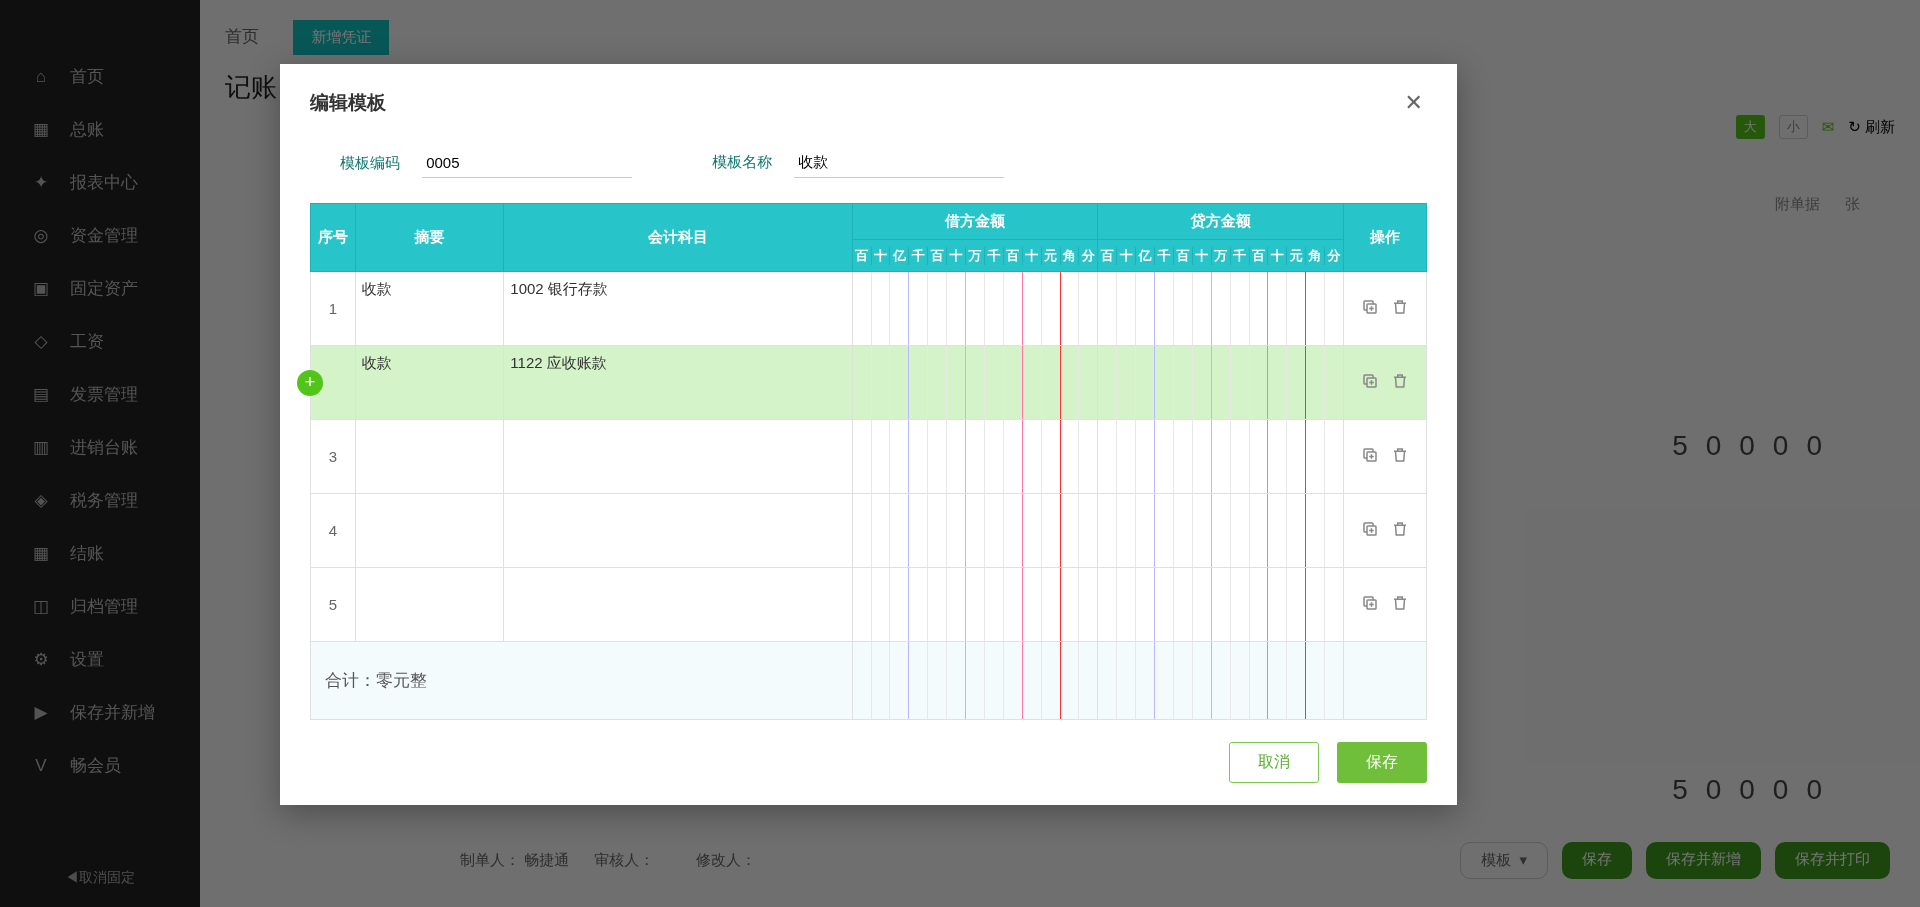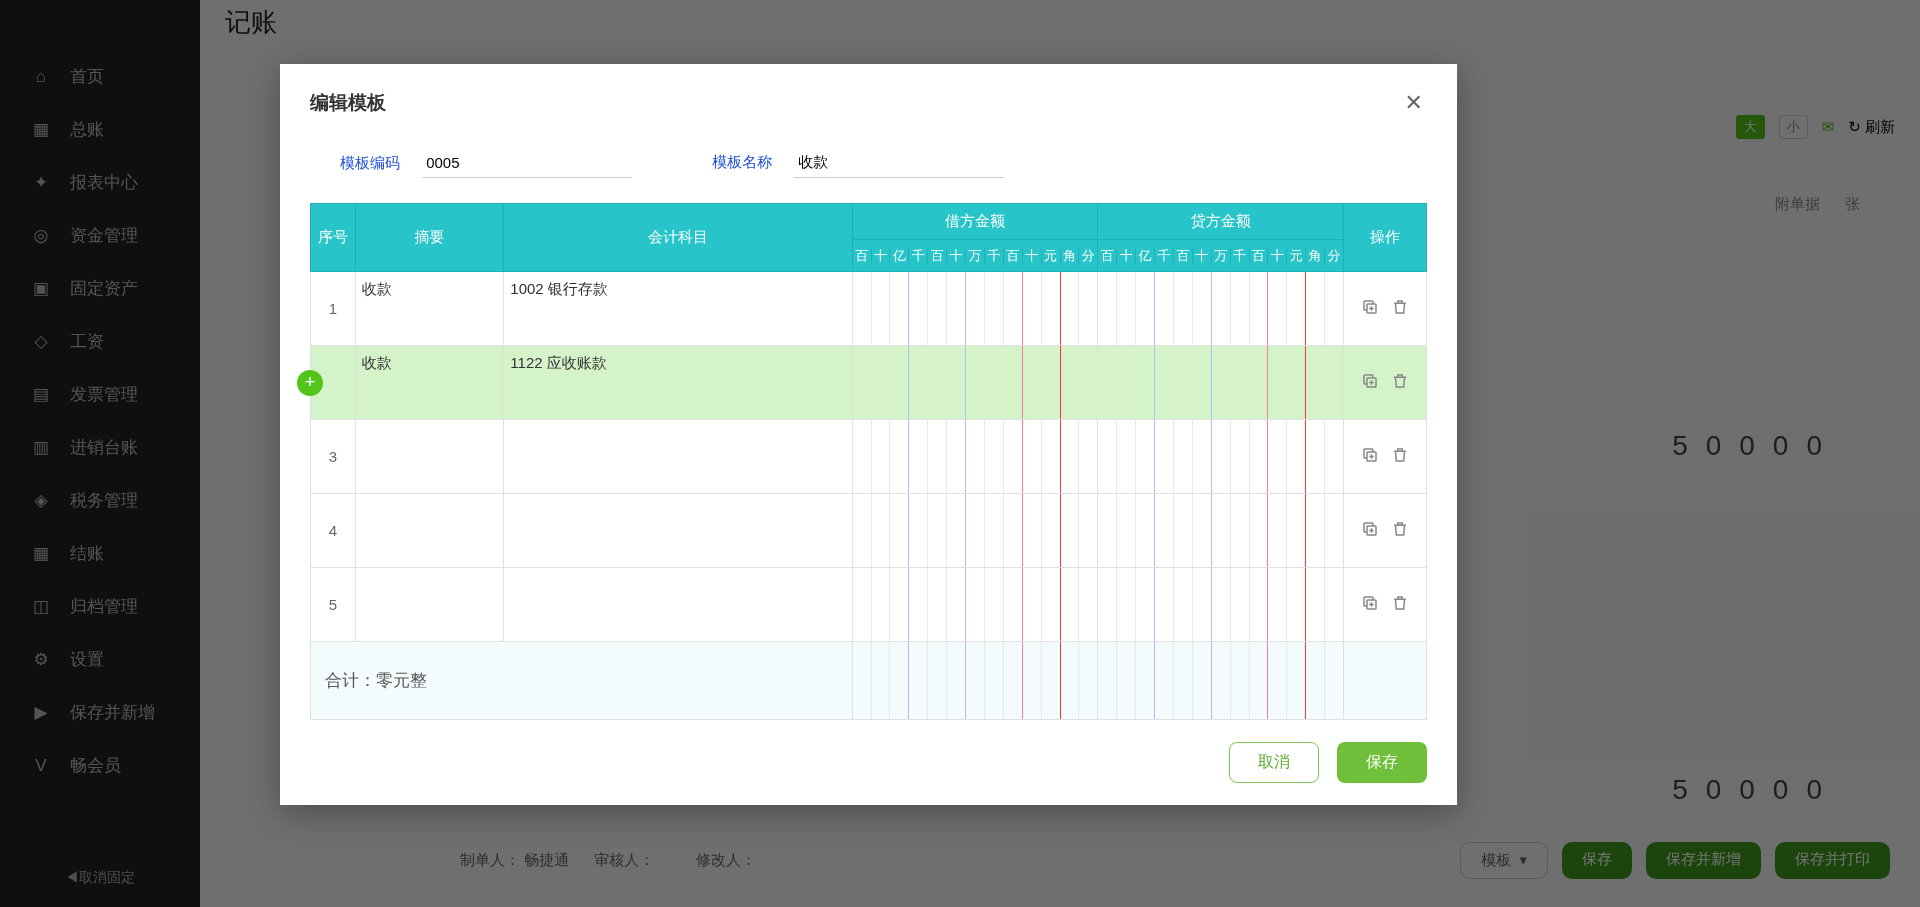--- a/index.html
+++ b/index.html
@@ -14,24 +14,24 @@
 .breadcrumbs{padding:20px 25px 10px;}
 .bc-home{font-size:17px;color:#666;margin-right:30px;}
 .bc-new{display:inline-block;background:#13c2c2;color:#fff;padding:8px 18px;font-size:15px;}
 .page-title{font-size:26px;font-weight:500;padding:5px 25px 15px;color:#222;}
 .overlay{position:absolute;inset:0;background:rgba(0,0,0,.55);z-index:50;}
 .dialog{position:absolute;z-index:60;left:280px;top:64px;width:1177px;background:#fff;box-shadow:0 8px 30px rgba(0,0,0,.3);}
 .dlg-head{display:flex;align-items:center;justify-content:space-between;padding:22px 30px 18px;}
 .dlg-title{font-size:19px;font-weight:600;}
 .dlg-close{font-size:22px;color:#666;cursor:pointer;padding:4px;}
 .dlg-form{display:flex;gap:80px;padding:10px 60px 25px;font-size:15px;align-items:center;}
-.dlg-form label{color:#1d4ed8;margin-right:18px;}
+.dlg-form label{color:#0f766e;margin-right:18px;}
 .dlg-form input{border:none;border-bottom:1px solid #ccc;padding:6px 4px;width:210px;font-size:15px;outline:none;}
 .tbl{width:calc(100% - 60px);margin:0 30px;border-collapse:collapse;font-size:15px;}
-.tbl th{background:#27c4c9;color:#fff;font-weight:400;border:1px solid #1fb1b6;padding:0;}
+.tbl th{background:#27c4c9;color:#fff;font-weight:700;border:1px solid #1fb1b6;padding:0;}
 .tbl .th-top{height:36px;}
 .tbl .th-sub{height:32px;font-size:13px;}
 .tbl td{border:1px solid #e0e0e0;height:74px;vertical-align:top;padding:8px 6px;position:relative;}
 .tbl td.idx{text-align:center;vertical-align:middle;color:#666;width:52px;}
 .tbl td.summ{width:185px;}
 .tbl td.acct{width:440px;}
 .tbl td.amt{width:265px;padding:0;}
 .tbl td.ops{width:95px;text-align:center;vertical-align:middle;}
 .tbl tr.active td{background:#d4f3c9;}
 .amt-grid{position:absolute;inset:0;display:flex;}
@@ -42,21 +42,21 @@
 .amt-grid span:nth-child(11){border-right-color:#f33;}
 .amt-grid span:last-child{border-right:none;}
 .th-digits{display:flex;height:100%;}
 .th-digits span{flex:1;display:flex;align-items:center;justify-content:center;border-right:1px solid #1fb1b6;font-size:13px;}
 .th-digits span:last-child{border-right:none;}
 .add-btn{position:absolute;left:-1px;top:50%;transform:translate(-50%,-50%);width:26px;height:26px;border-radius:50%;background:#52c41a;color:#fff;display:flex;align-items:center;justify-content:center;font-size:18px;cursor:pointer;}
 .op-icn{display:inline-block;width:18px;height:18px;margin:0 6px;cursor:pointer;color:#888;}
 .total-row td{background:#f3fbfc;height:78px;vertical-align:middle;font-size:17px;color:#555;}
 .total-row td:first-child{padding-left:14px;}
 .dlg-foot{display:flex;justify-content:flex-end;gap:18px;padding:22px 30px;}
-.btn{padding:9px 28px;font-size:16px;border-radius:8px;cursor:pointer;border:1px solid transparent;}
+.btn{padding:9px 28px;font-size:16px;border-radius:3px;cursor:pointer;border:1px solid transparent;}
 .btn-cancel{border-color:#7bc950;color:#5aad2f;background:#fff;}
 .btn-save{background:#6fbf3a;color:#fff;}
 
 .bg-right{position:absolute;right:25px;top:115px;display:flex;align-items:center;gap:14px;color:#888;font-size:15px;}
 .bg-right .sz{background:#52c41a;color:#fff;padding:3px 8px;border-radius:3px;font-size:13px;}
 .bg-right .sz2{border:1px solid #ccc;padding:2px 7px;border-radius:3px;font-size:13px;}
 .bg-right .refresh{color:#000000;}
 .bg-foot{position:absolute;bottom:28px;left:260px;right:30px;display:flex;align-items:center;justify-content:space-between;font-size:15px;color:#666;}
 .bg-foot .btns{display:flex;gap:14px;}
 .bg-foot .b{padding:8px 20px;border-radius:10px;font-size:15px;}
@@ -126,20 +126,24 @@
       </div>
     <div class="nav-item">
         <span class="icn">V</span>
         <span>畅会员</span>
       </div>
   </div>
   <div class="cancel-fix">◀<span>取消固定</span></div>
 </div>
 
 <div class="main">
+  <div class="breadcrumbs">
+    <span class="bc-home">首页</span>
+    <span class="bc-new">新增凭证</span>
+  </div>
   <div class="page-title">记账</div>
 
   <div class="bg-right">
     <span class="sz">大</span>
     <span class="sz2">小</span>
     <span style="color:#52c41a">✉</span>
     <span class="refresh">↻ <span>刷新</span></span>
   </div>
   <div style="position:absolute;right:60px;top:195px;color:#888;font-size:15px">
     <span>附单据</span>&nbsp;&nbsp;&nbsp;&nbsp;&nbsp;&nbsp;<span>张</span>

